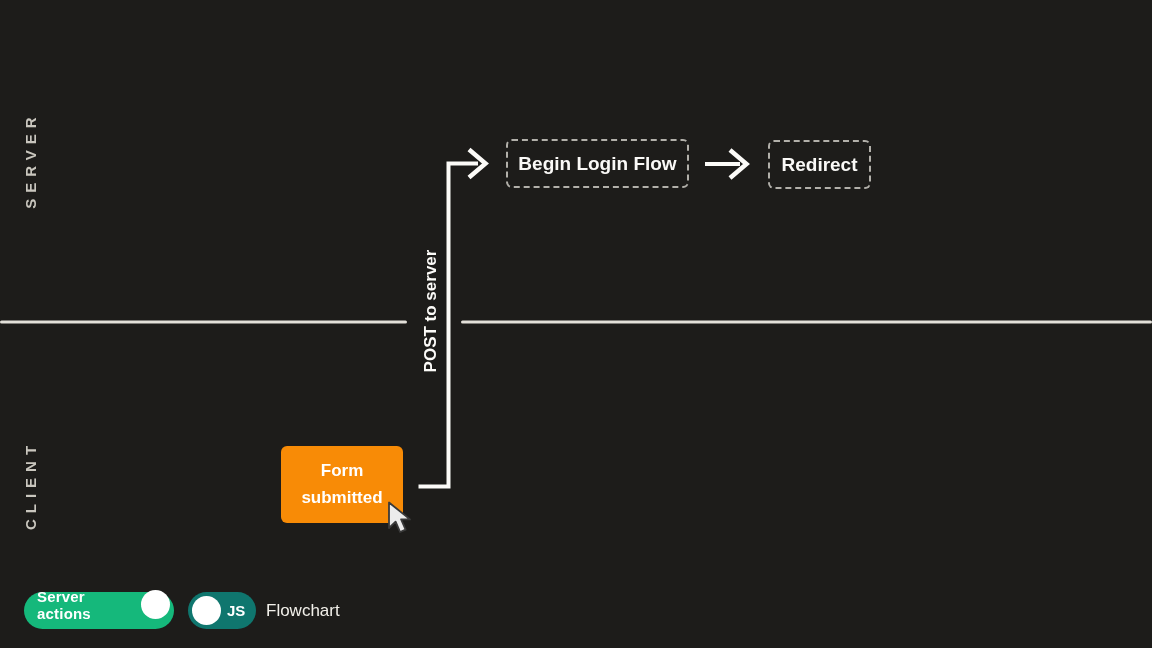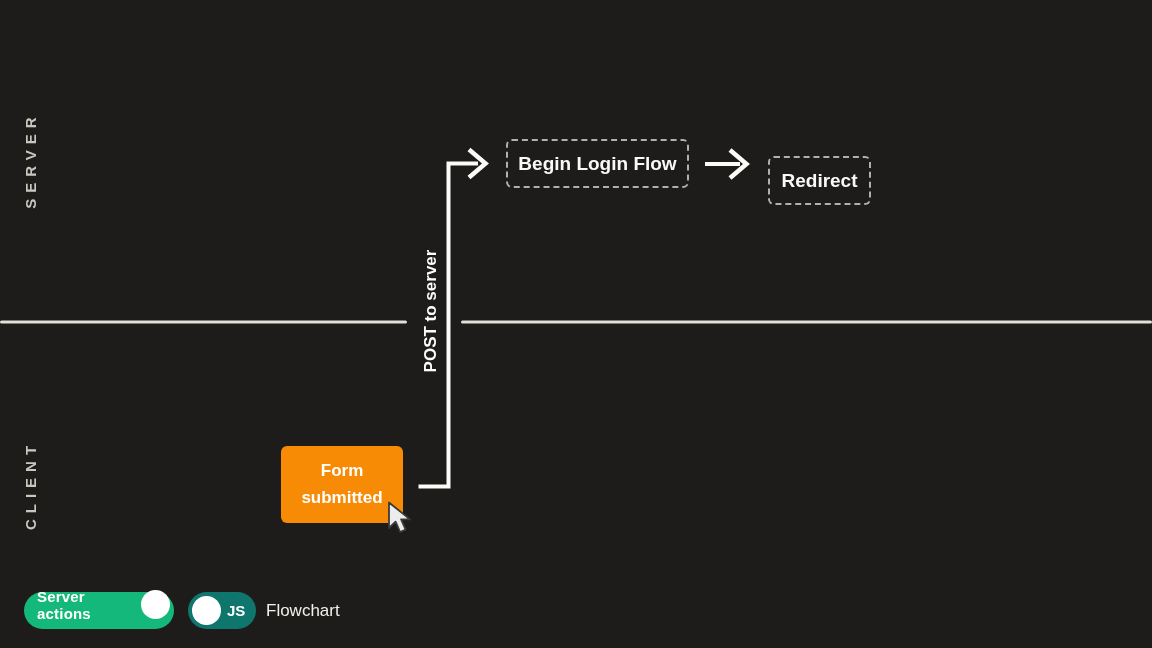--- a/index.html
+++ b/index.html
@@ -47,21 +47,21 @@
     text-align:center;
     border-radius:6px;
     z-index:2;
   }
   .node.dashed{
     border:2px dashed #b2b0aa;
     color:#faf9f7;
     font-size:19px;font-weight:700;
   }
   .node.begin{left:506px;top:139px;width:183px;height:49px;}
-  .node.redirect{left:768px;top:156px;width:103px;height:49px;}
+  .node.redirect{left:768px;top:140px;width:103px;height:49px;}
   .node.active{
     left:281px;top:446px;width:122px;height:77px;
     background:#f88b06;
     color:#ffffff;
     font-size:17px;font-weight:700;line-height:1.55;
     padding:0 12px;
   }
 
   
   .cursor{position:absolute;left:387px;top:501px;z-index:5;}

